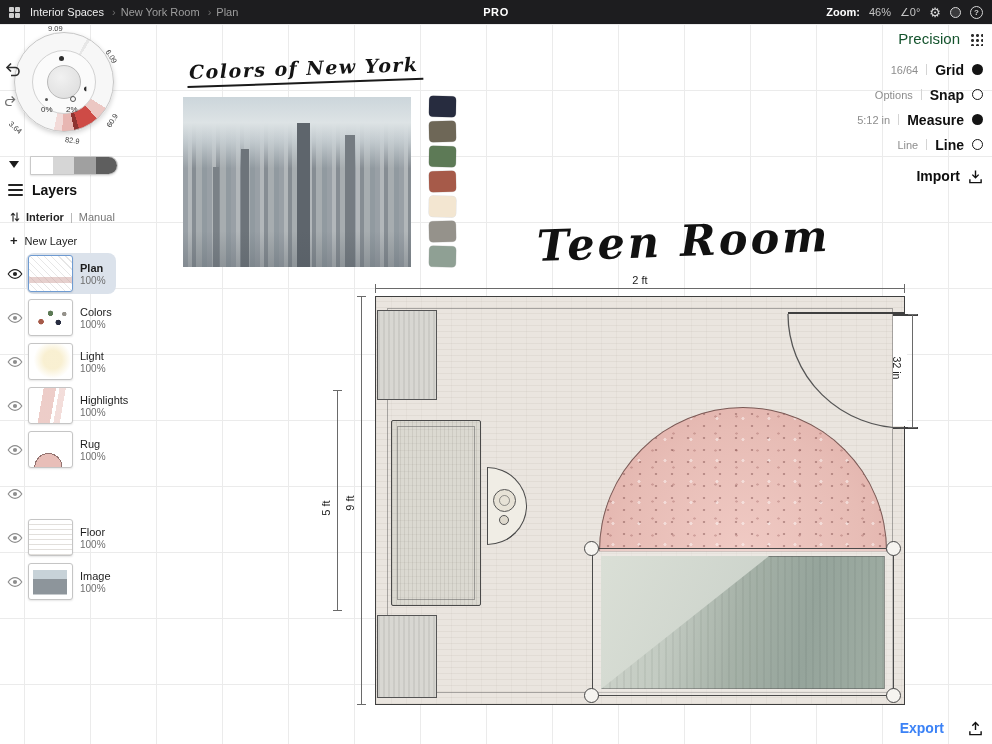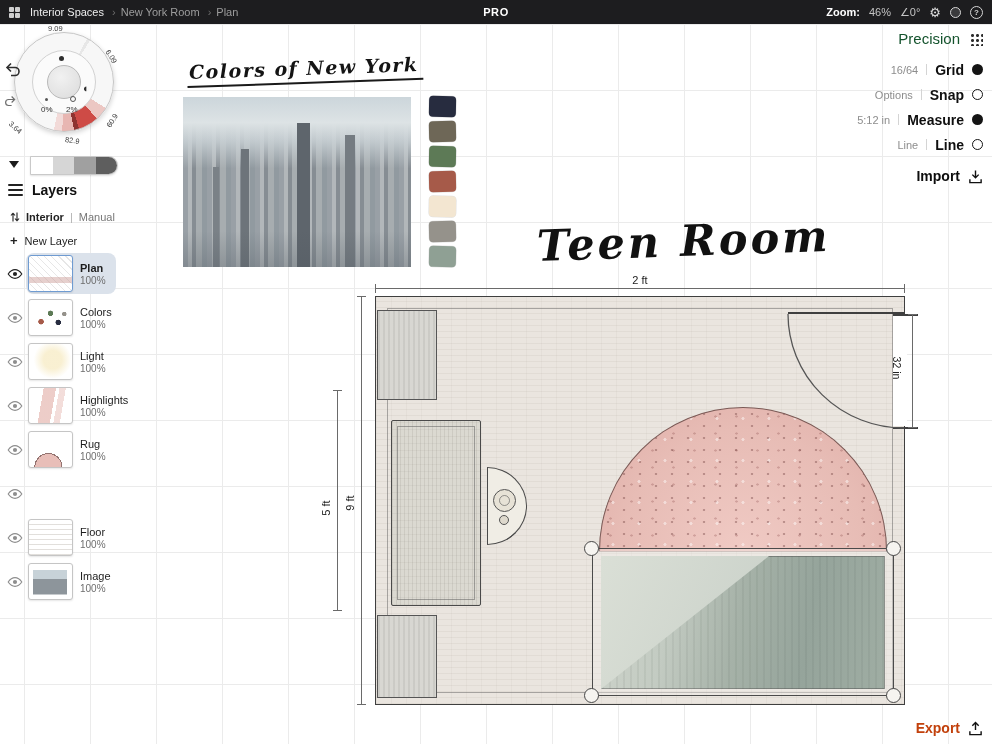--- a/index.html
+++ b/index.html
@@ -88,21 +88,21 @@
 #grid-dots{width:14px;height:14px;background-image:radial-gradient(#2e2e2e 1.3px,transparent 1.6px);background-size:5px 5px;background-position:1px 1px}
 #precision-rows{margin-top:10px}
 .prow{display:flex;justify-content:flex-end;align-items:center;gap:8px;height:25px}
 .pval{font-size:11px;color:#8d8d8d}
 .pdiv{width:1px;height:11px;background:#d4d4d4}
 .plab{font-size:14px;font-weight:bold;color:#0f0f0f}
 .ptoggle{width:11px;height:11px;border-radius:50%}
 .ptoggle.on{background:#141414}
 .ptoggle.off{border:1.7px solid #141414}
 #import-btn{display:flex;justify-content:flex-end;align-items:center;gap:8px;margin-top:11px;font-size:14px;font-weight:bold;color:#0d0d0d}
-#export-btn{position:absolute;right:9px;bottom:8px;display:flex;align-items:center;gap:8px;font-size:14px;font-weight:bold;color:#c2410c;z-index:20}
+#export-btn{position:absolute;right:9px;bottom:8px;display:flex;align-items:center;gap:24px;font-size:14px;font-weight:bold;color:#3b82f6;z-index:20}
 
 
 #sketch-title{position:absolute;left:187px;top:57px;font-family:"DejaVu Serif",serif;font-style:italic;font-weight:bold;font-size:19px;letter-spacing:1.5px;transform:rotate(-2deg);border-bottom:2px solid #1a1a1a;padding:0 4px 3px 2px;color:#141414;z-index:2}
 #room-title{position:absolute;left:537px;top:216px;font-family:"DejaVu Serif",serif;font-style:italic;font-weight:bold;font-size:43px;letter-spacing:3px;transform:rotate(-2deg);color:#111;z-index:2}
 #photo{position:absolute;left:183px;top:97px;width:228px;height:170px;overflow:hidden;z-index:2;
  background-image:linear-gradient(180deg,#ccd6db 0%,#dde3e5 15%,rgba(221,227,229,0) 26%),
  linear-gradient(180deg,rgba(202,210,214,.85) 26%,rgba(202,210,214,0) 42%),
  repeating-linear-gradient(90deg,#99a0a6 0 5px,#b2b7ba 5px 9px,#868d93 9px 13px,#a7adb0 13px 19px,#919aa0 19px 24px)}
 #photo::after{content:"";position:absolute;left:0;bottom:0;width:100%;height:36px;background:linear-gradient(transparent,rgba(80,88,96,.30))}
 .tower{position:absolute;background:#5e656c}

